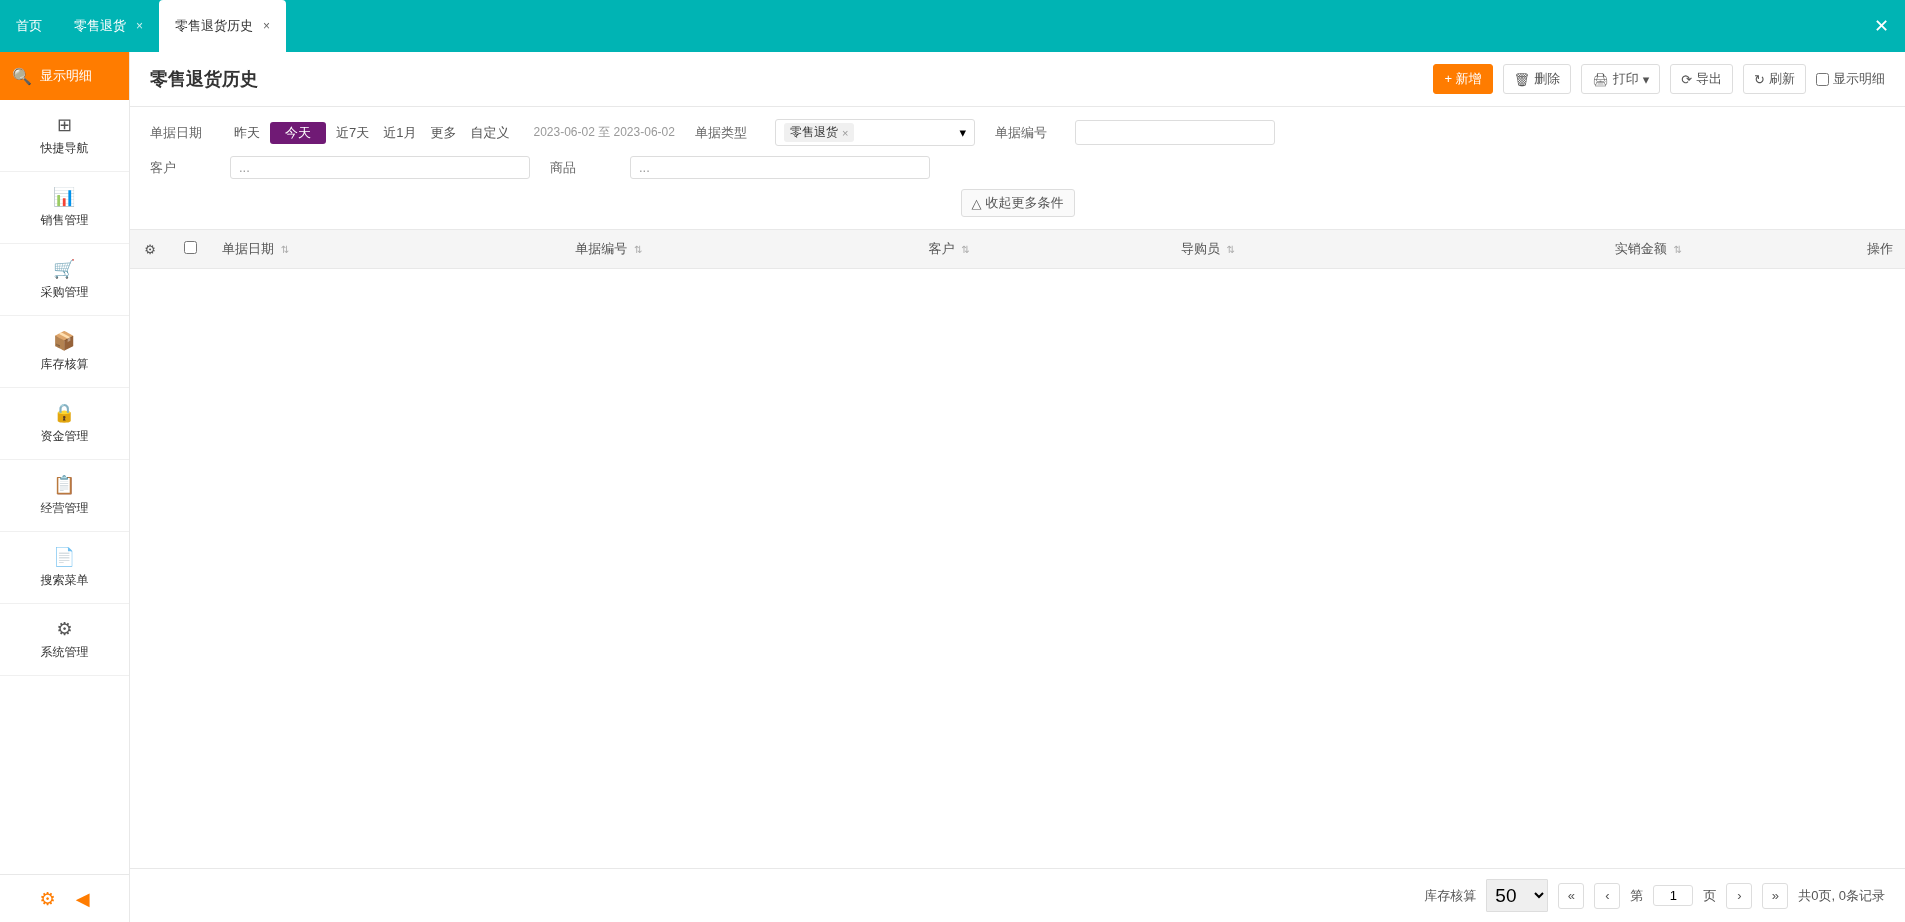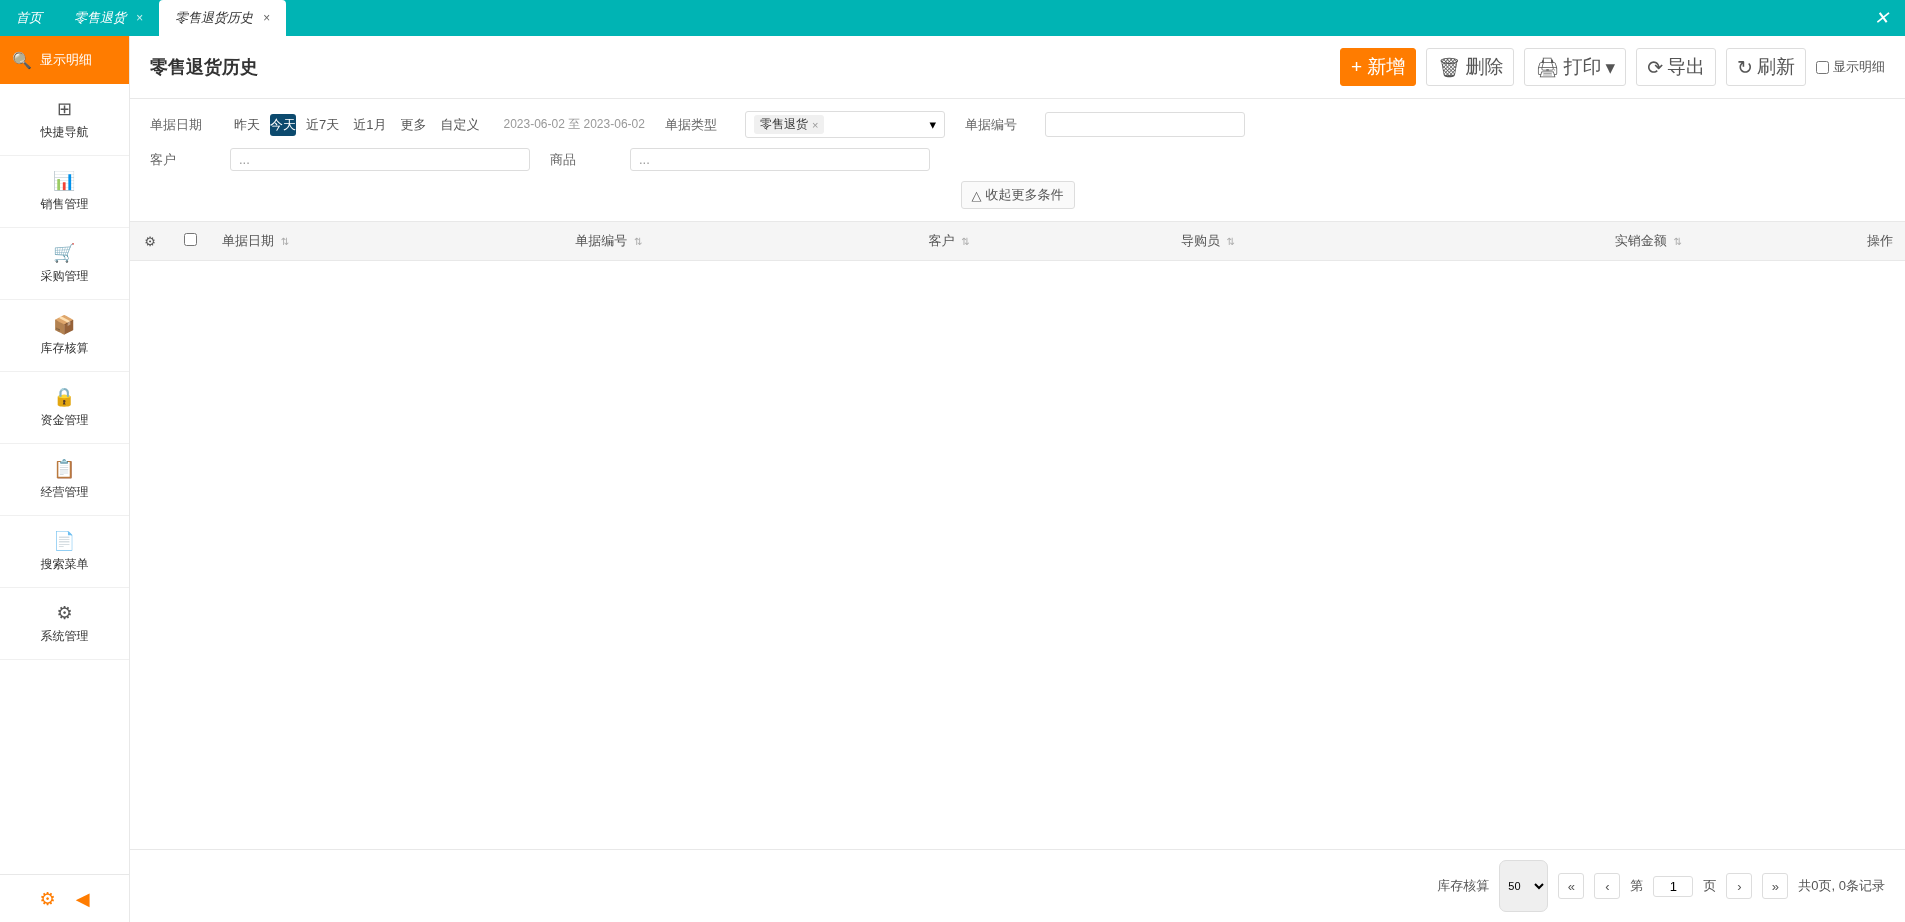--- a/index.html
+++ b/index.html
@@ -1,25 +1,24 @@
 <!DOCTYPE html>
 <html><head>
   <meta charset="utf-8">
   <style>
     * { box-sizing: border-box; margin: 0; padding: 0; font-family: 'Microsoft YaHei', Arial, sans-serif; }
     body { width: 1905px; height: 922px; overflow: hidden; background: #f5f5f5; display: flex; flex-direction: column; }
 
     
     .top-bar {
-      height: 36px;
+      height: 52px;
       background: #00b4b4;
       display: flex;
       align-items: stretch;
       flex-shrink: 0;
-      font-style: italic;
     }
     .tab-item {
       display: flex;
       align-items: center;
       padding: 0 16px;
       font-size: 13px;
       color: #fff;
       cursor: pointer;
       position: relative;
       gap: 6px;
@@ -149,21 +148,21 @@
     }
     .toolbar-btn {
       display: flex;
       align-items: center;
       gap: 4px;
       padding: 5px 10px;
       border: 1px solid #ddd;
       border-radius: 3px;
       background: #fff;
       cursor: pointer;
-      font-size: 19px;
+      font-size: 13px;
       color: #555;
       text-align: right;
     }
     .toolbar-btn.primary {
       background: #ff7c00;
       border-color: #ff7c00;
       color: #fff;
     }
     .checkbox-display {
       display: flex;
@@ -198,24 +197,24 @@
       align-items: center;
       gap: 6px;
       font-size: 13px;
     }
     .date-opt {
       color: #555;
       cursor: pointer;
       padding: 2px 4px;
     }
     .date-opt.active {
-      background: #0c4a6e;
+      background: #701a75;
       color: #fff;
       border-radius: 3px;
-      padding: 2px 0;
+      padding: 2px 15px;
     }
     .date-range-text {
       font-size: 12px;
       color: #999;
     }
     .filter-tag-select {
       display: flex;
       align-items: center;
       border: 1px solid #ddd;
       border-radius: 3px;
@@ -339,23 +338,23 @@
       padding: 10px 20px;
       border-top: 1px solid #e8e8e8;
       gap: 10px;
       font-size: 13px;
       color: #555;
       flex-shrink: 0;
       background: #fff;
     }
     .page-size-select {
       border: 1px solid #ddd;
-      border-radius: 7px;
-      padding: 18px 4px;
-      font-size: 11px;
+      border-radius: 1px;
+      padding: 4px 4px;
+      font-size: 19px;
     }
     .page-nav-btn {
       width: 26px;
       height: 26px;
       border: 1px solid #ddd;
       border-radius: 3px;
       background: #fff;
       cursor: pointer;
       display: flex;
       align-items: center;

